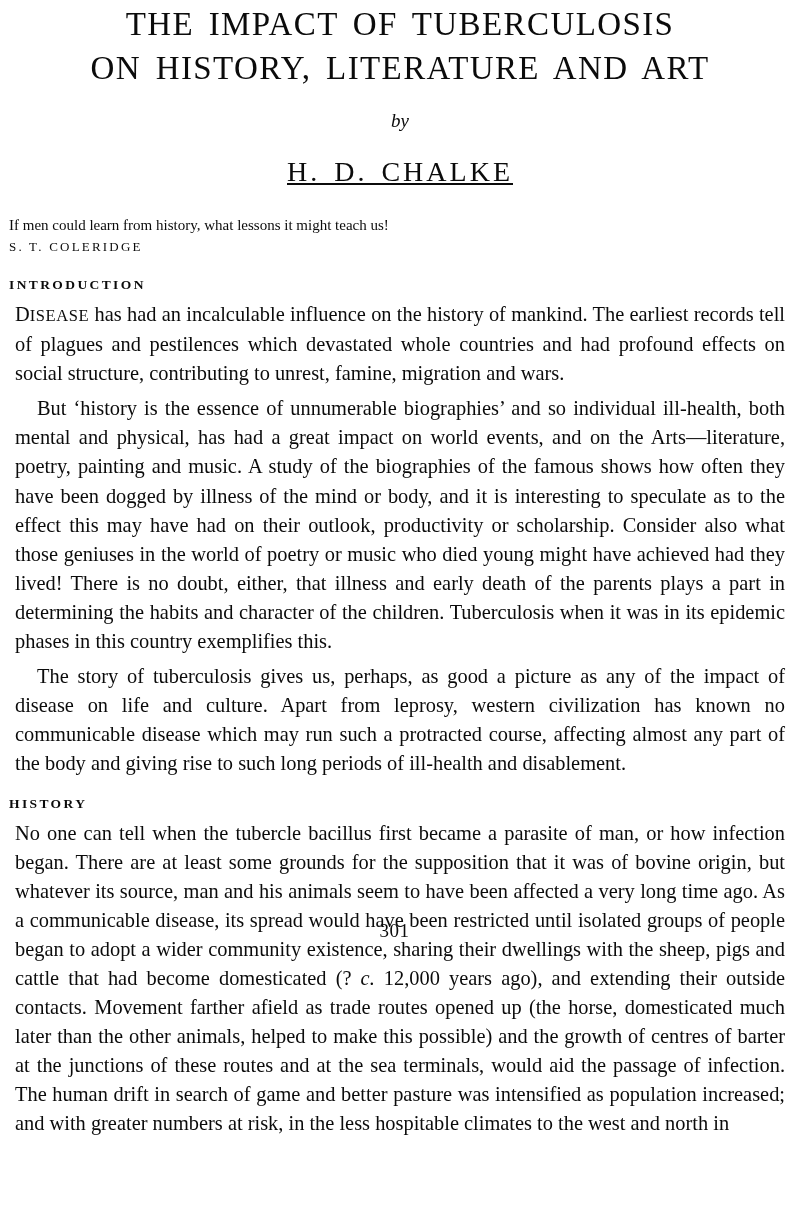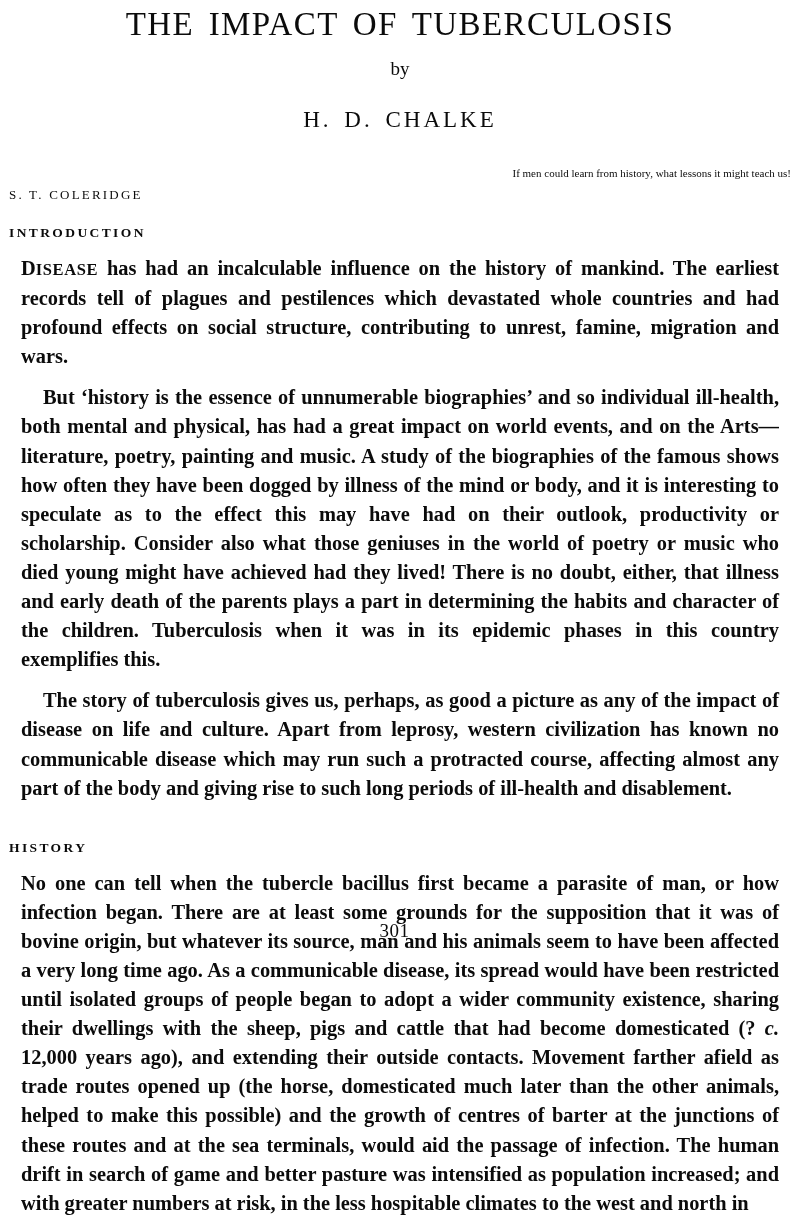--- a/index.html
+++ b/index.html
@@ -31,38 +31,40 @@
     letter-spacing: 1.4px;
     font-weight: 400;
     margin: 0;
     padding-top: 2px;
     word-spacing: 5px;
   }
   .title .tline { display: block; white-space: nowrap; }
 
   .byline-by {
     text-align: center;
+    font-style: italic;
     font-size: 19px;
-    margin-top: 12px;
+    margin-top: 20px;
     line-height: 22px;
   }
   .author {
     text-align: center;
-    font-size: 23px;
+    font-size: 28px;
     letter-spacing: 3.0px;
     margin-top: 27px;
     line-height: 26px;
     word-spacing: 4px;
+    text-decoration: underline;
   }
 
   
   .epigraph {
     margin-top: 30px;
-    text-align: right;
-    font-size: 11px;
+    text-align: left;
+    font-size: 15px;
     line-height: 20px;
   }
   .epigraph-attrib {
     text-align: left;
     font-size: 13px;
     letter-spacing: 2.2px;
     margin-top: 4px;
     padding-right: 62px;
     line-height: 16px;
   }
@@ -70,32 +72,31 @@
   
   .section-heading {
     font-size: 13.5px;
     letter-spacing: 2.4px;
     font-weight: 700;
     margin-top: 21px;
     margin-bottom: 4px;
     line-height: 18px;
   }
   .section-heading.history {
-    margin-top: 36px;
+    margin-top: 16px;
   }
 
   
   .body-par {
     font-size: 20.4px;
     line-height: 29.1px;
     text-align: justify;
     text-justify: inter-word;
-    margin: 12px;
+    margin: 6px;
     hyphens: none;
-    font-weight: bold;
   }
   .body-par + .body-par { text-indent: 22px; }
   .body-par.no-indent { text-indent: 0; }
 
   .smallcaps-lead {
     font-size: 16.5px;
     letter-spacing: 0.6px;
   }
   .smallcaps-lead .cap { font-size: 20.4px; letter-spacing: 0; }
 
@@ -113,20 +114,21 @@
     letter-spacing: 0.5px;
   }
 </style>
 </head>
 <body>
 
 <div class="page">
 
   <h1 class="title">
     <span class="tline">THE IMPACT OF TUBERCULOSIS</span>
+    <span class="tline">ON HISTORY, LITERATURE AND ART</span>
   </h1>
 
   <div class="byline-by">by</div>
 
   <div class="author">H. D. CHALKE</div>
 
   <div class="epigraph">If men could learn from history, what lessons it might teach us!</div>
   <div class="epigraph-attrib">S. T. COLERIDGE</div>
 
   <div class="section-heading">INTRODUCTION</div>

